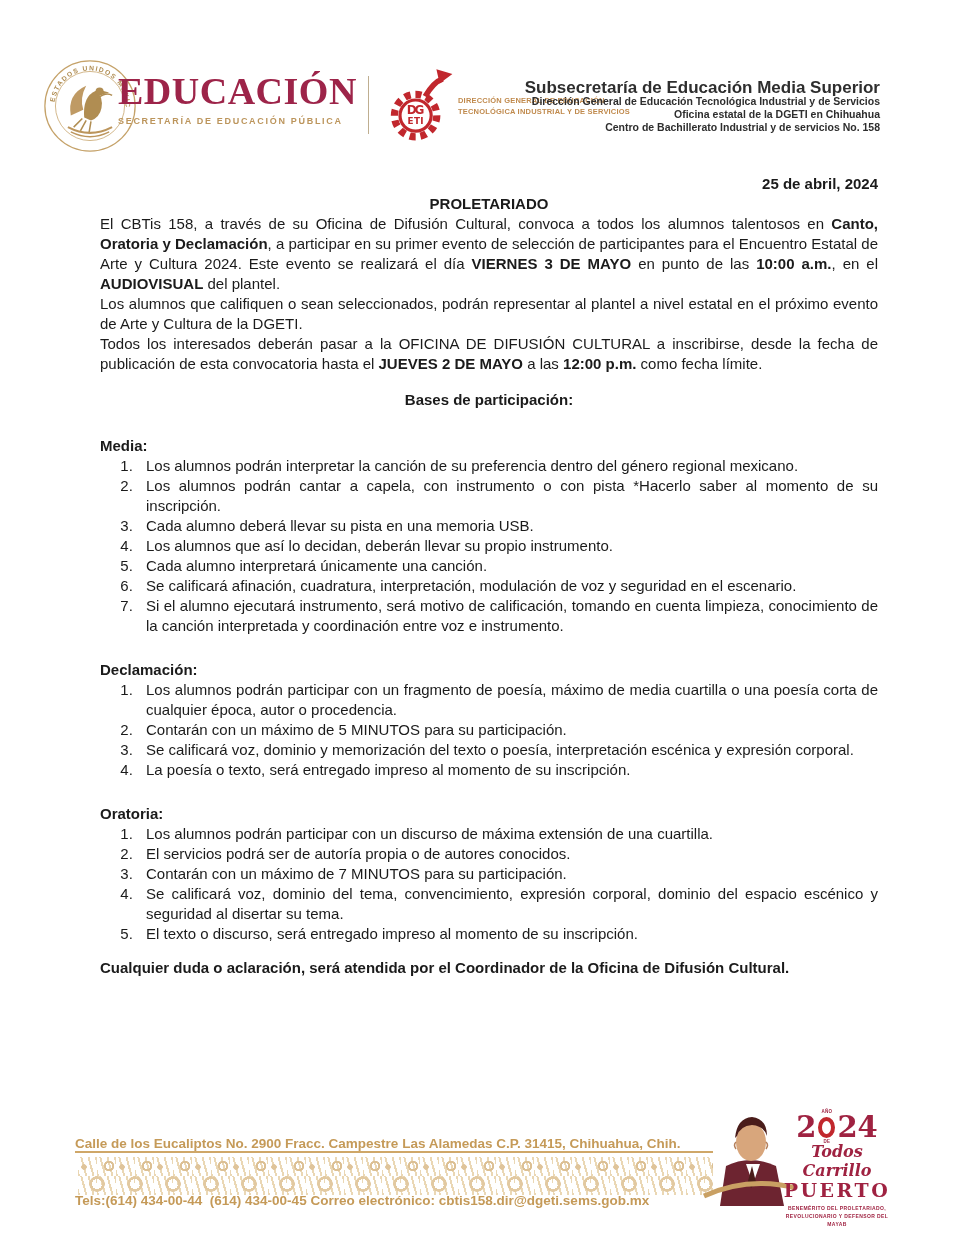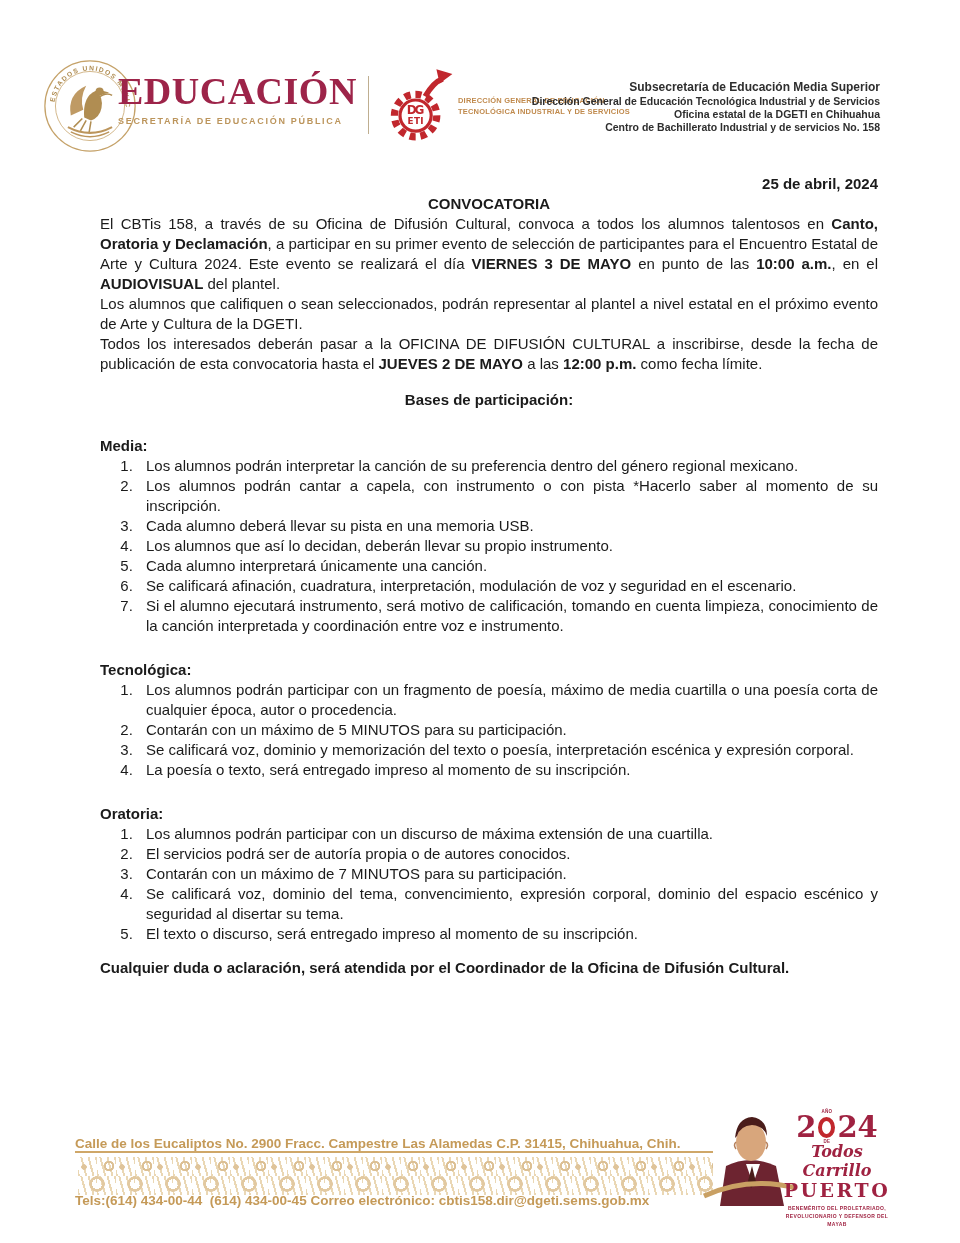--- a/index.html
+++ b/index.html
@@ -22,21 +22,21 @@
     color:#bc955c; white-space:nowrap;
   }
   .hdr-divider { position:absolute; left:368px; top:76px; width:1px; height:58px; background:#bfae90; }
   .dgeti { position:absolute; left:390px; top:64px; display:flex; align-items:flex-start; }
   .dgeti svg { width:64px; height:84px; }
   .dgeti-text {
     margin:32px 0 0 4px; font-size:7.5px; font-weight:bold; line-height:1.4;
     letter-spacing:.2px; color:#c08a4d; text-transform:uppercase; white-space:nowrap;
   }
   .office { position:absolute; right:80px; top:80px; text-align:right; color:#2e2e2e; }
-  .office .l1 { font-size:12px; font-weight:bold; line-height:15px; }
+  .office .l1 { font-size:17px; font-weight:bold; line-height:15px; }
   .office .l  { font-size:10.5px; font-weight:bold; line-height:13px; }
 
   
   .content { position:absolute; left:100px; top:174px; width:778px; font-size:15px; line-height:20px; text-align:justify; }
   .date  { font-weight:bold; text-align:right; }
   .title { font-weight:bold; text-align:center; }
   .content p { margin:0; }
   .bases { font-weight:bold; text-align:center; margin:16px 0 26px 0; }
   .sec-title { font-weight:bold; margin:0; }
   .content ol { margin:0 0 24px 0; padding-left:37px; }
@@ -120,42 +120,42 @@
 
   <div class="office">
     <div class="l1">Subsecretaría de Educación Media Superior</div>
     <div class="l">Dirección General de Educación Tecnológica Industrial y de Servicios</div>
     <div class="l">Oficina estatal de la DGETI en Chihuahua</div>
     <div class="l">Centro de Bachillerato Industrial y de servicios No. 158</div>
   </div>
 
   <div class="content">
     <div class="date">25 de abril, 2024</div>
-    <div class="title">CONVOCATORIA</div>
+    <div class="title">PROLETARIADO</div>
     <p><span>El CBTis 158, a través de su Oficina de Difusión Cultural, convoca a todos los alumnos talentosos en </span><b>Canto, Oratoria y Declamación</b><span>, a participar en su primer evento de selección de participantes para el Encuentro Estatal de Arte y Cultura 2024. Este evento se realizará el día </span><b>VIERNES 3 DE MAYO</b><span> en punto de las </span><b>10:00 a.m.</b><span>, en el </span><b>AUDIOVISUAL</b><span> del plantel.</span></p>
     <p>Los alumnos que califiquen o sean seleccionados, podrán representar al plantel a nivel estatal en el próximo evento de Arte y Cultura de la DGETI.</p>
     <p><span>Todos los interesados deberán pasar a la OFICINA DE DIFUSIÓN CULTURAL a inscribirse, desde la fecha de publicación de esta convocatoria hasta el </span><b>JUEVES 2 DE MAYO</b><span> a las </span><b>12:00 p.m.</b><span> como fecha límite.</span></p>
 
     <div class="bases">Bases de participación:</div>
 
     <div>
       <p class="sec-title">Media:</p>
       <ol>
           <li>Los alumnos podrán interpretar la canción de su preferencia dentro del género regional mexicano.</li>
           <li>Los alumnos podrán cantar a capela, con instrumento o con pista *Hacerlo saber al momento de su inscripción.</li>
           <li>Cada alumno deberá llevar su pista en una memoria USB.</li>
           <li>Los alumnos que así lo decidan, deberán llevar su propio instrumento.</li>
           <li>Cada alumno interpretará únicamente una canción.</li>
           <li>Se calificará afinación, cuadratura, interpretación, modulación de voz y seguridad en el escenario.</li>
           <li>Si el alumno ejecutará instrumento, será motivo de calificación, tomando en cuenta limpieza, conocimiento de la canción interpretada y coordinación entre voz e instrumento.</li>
         </ol>
     </div>
 
     <div>
-      <p class="sec-title">Tecnológica:</p>
+      <p class="sec-title">Declamación:</p>
       <ol>
           <li>Los alumnos podrán participar con un fragmento de poesía, máximo de media cuartilla o una poesía corta de cualquier época, autor o procedencia.</li>
           <li>Contarán con un máximo de 5 MINUTOS para su participación.</li>
           <li>Se calificará voz, dominio y memorización del texto o poesía, interpretación escénica y expresión corporal.</li>
           <li>La poesía o texto, será entregado impreso al momento de su inscripción.</li>
         </ol>
     </div>
 
     <div>
       <p class="sec-title">Oratoria:</p>

